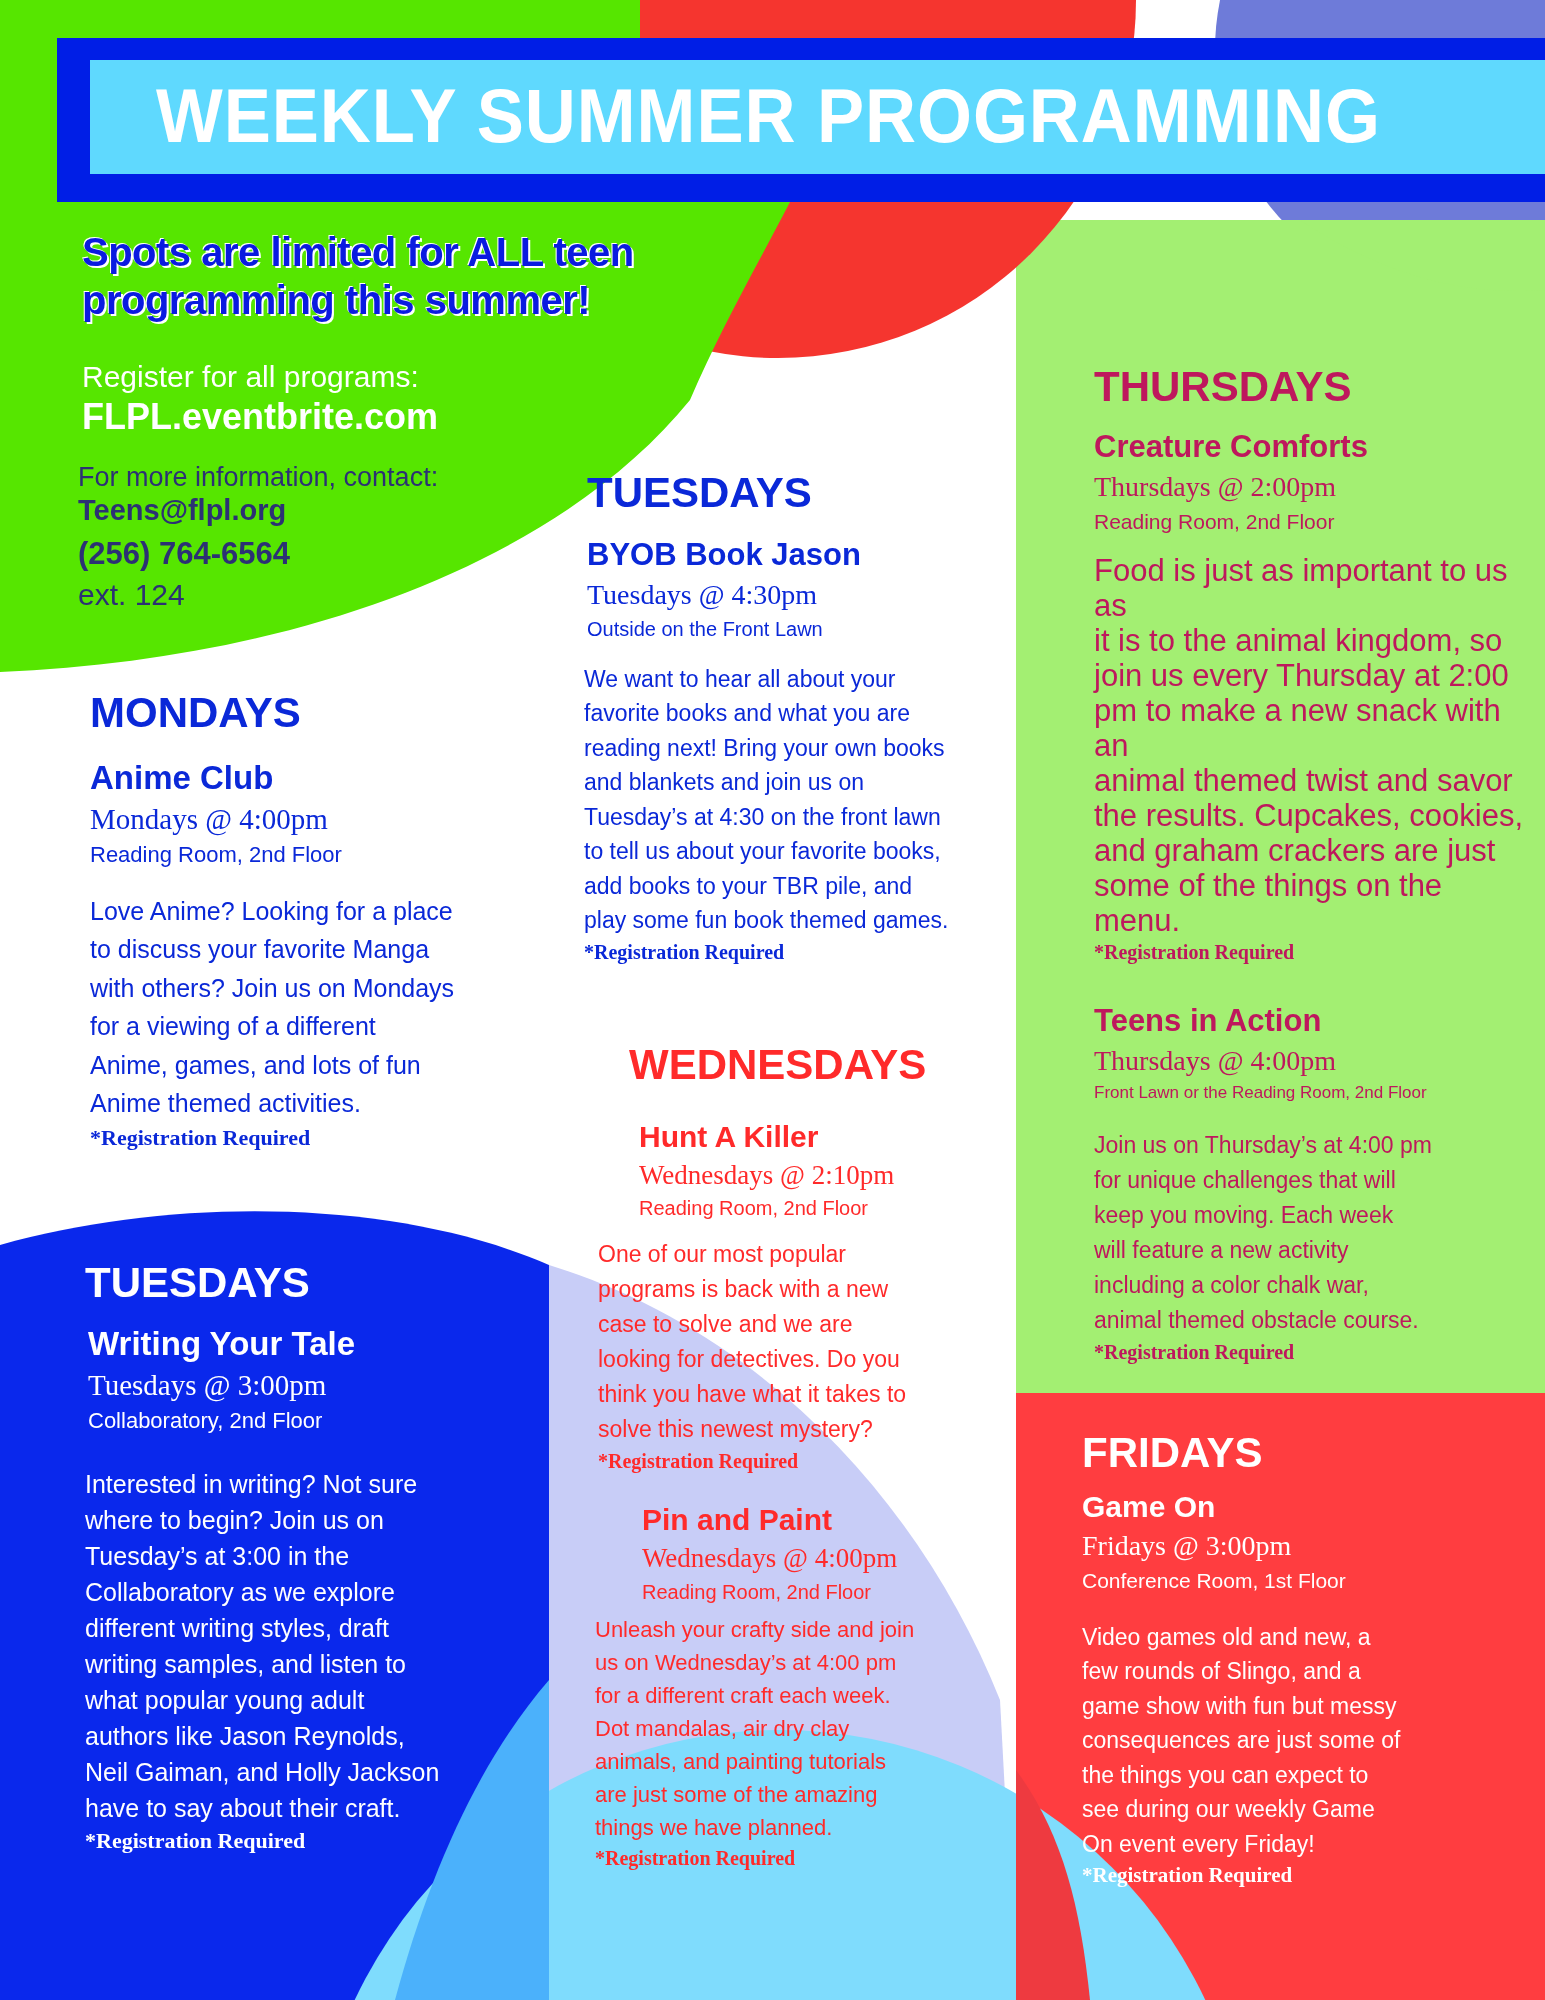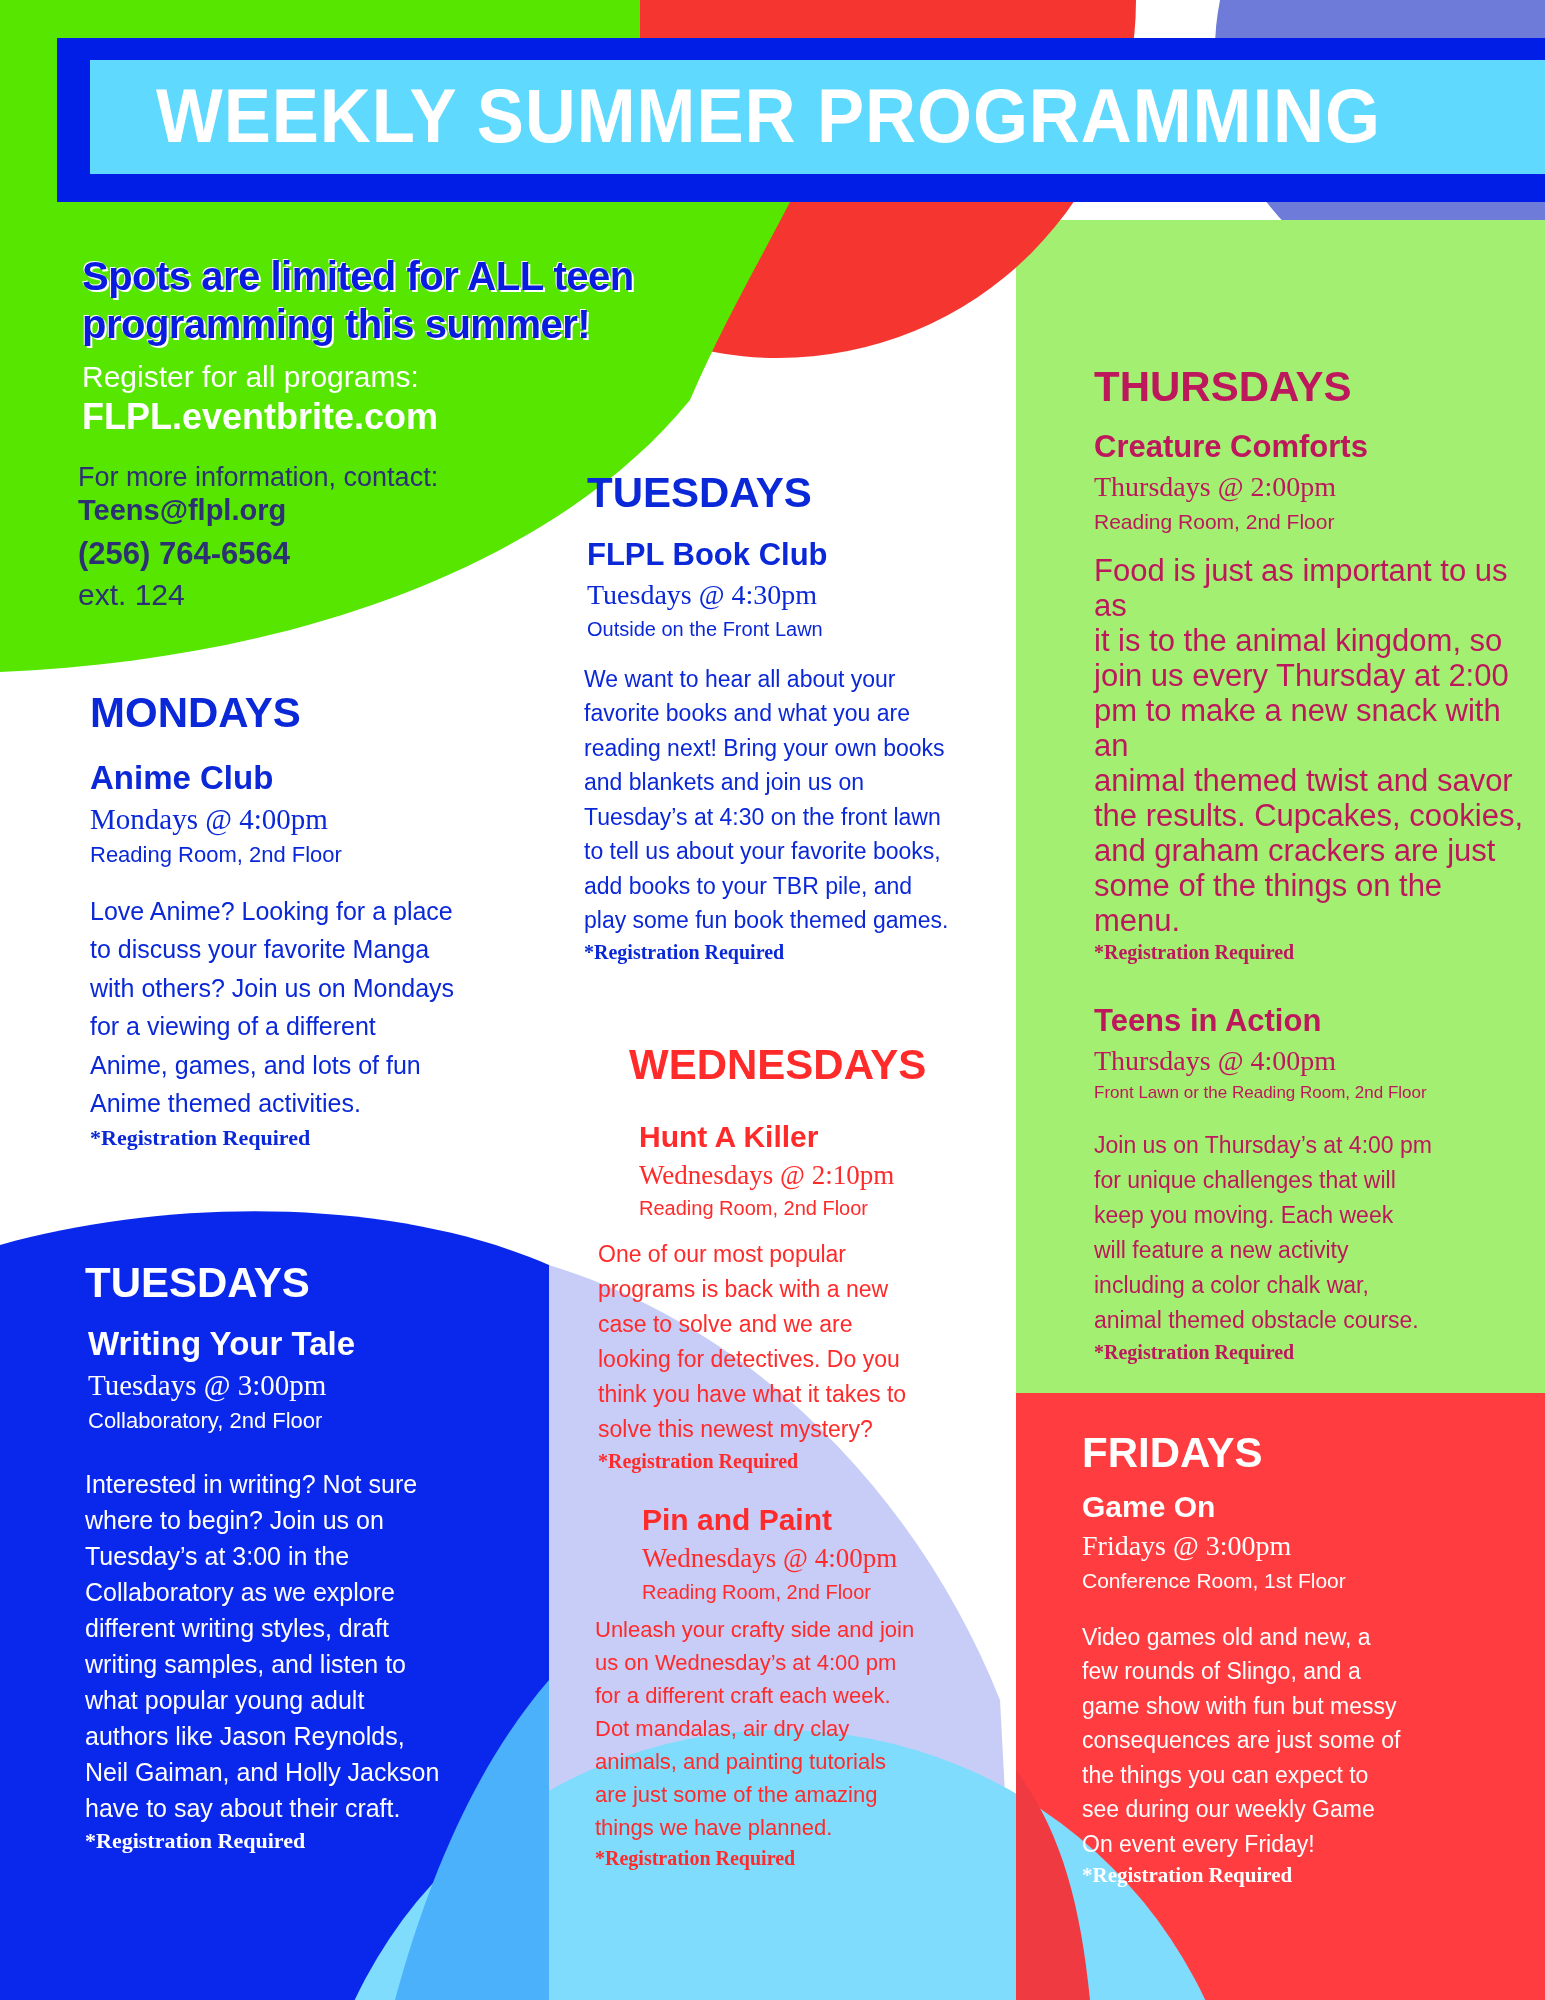--- a/index.html
+++ b/index.html
@@ -8,21 +8,21 @@
   .bg-shape { position:absolute; }
   .sans { font-family:"Liberation Sans", "DejaVu Sans", sans-serif; }
   .serif { font-family:"Liberation Serif", "DejaVu Serif", serif; }
 
   
   .banner-outer { left:57px; top:38px; width:1488px; height:164px; background:#001ee6; }
   .banner-inner { left:90px; top:60px; width:1455px; height:114px; background:#5fd9fe; }
   .banner-title { left:156px; top:72px; font-size:76px; font-weight:bold; color:#ffffff; letter-spacing:1px; white-space:nowrap; transform:scaleX(0.93); transform-origin:left; }
 
   
-  .intro-headline { left:82px; top:252px; font-size:40px; line-height:48px; font-weight:bold; color:#0a1be0; text-shadow:2px 2px 0 #ffffff, -1px -1px 0 #ffffff; letter-spacing:-0.5px; }
+  .intro-headline { left:82px; top:228px; font-size:40px; line-height:48px; font-weight:bold; color:#0a1be0; text-shadow:2px 2px 0 #ffffff, -1px -1px 0 #ffffff; letter-spacing:-0.5px; }
   .reg-label { left:82px; top:360px; font-size:30px; color:#ffffff; }
   .reg-url { left:82px; top:396px; font-size:36px; font-weight:bold; color:#ffffff; }
   .info-label { left:78px; top:462px; font-size:27px; color:#2c3174; }
   .info-email { left:78px; top:494px; font-size:29px; font-weight:bold; color:#2c3174; }
   .info-phone { left:78px; top:536px; font-size:31px; font-weight:bold; color:#2c3174; }
   .info-ext { left:78px; top:578px; font-size:30px; color:#2c3174; }
 
   
   .section { position:absolute; }
   .day { font-size:42px; font-weight:bold; line-height:1; margin:0 0 20px 0; }
@@ -112,21 +112,21 @@
     <div>what popular young adult</div>
     <div>authors like Jason Reynolds,</div>
     <div>Neil Gaiman, and Holly Jackson</div>
     <div>have to say about their craft.</div>
   </div>
   <div class="req white serif">*Registration Required</div>
 </div>
 
 <div class="section" style="left:587px;top:472px;width:420px;">
   <div class="day blue sans" style="margin-bottom:24px;">TUESDAYS</div>
-  <div class="prog blue sans" style="font-size:31px;">FLPL Book Club</div>
+  <div class="prog blue sans" style="font-size:31px;">BYOB Book Jason</div>
   <div class="when blue serif" style="font-size:28px;">Tuesdays @ 4:30pm</div>
   <div class="where blue sans" style="font-size:20px;">Outside on the Front Lawn</div>
   <div class="desc blue sans" style="font-size:23px;line-height:34.5px;margin-left:-3px;">
     <div>We want to hear all about your</div>
     <div>favorite books and what you are</div>
     <div>reading next! Bring your own books</div>
     <div>and blankets and join us on</div>
     <div>Tuesday’s at 4:30 on the front lawn</div>
     <div>to tell us about your favorite books,</div>
     <div>add books to your TBR pile, and</div>

